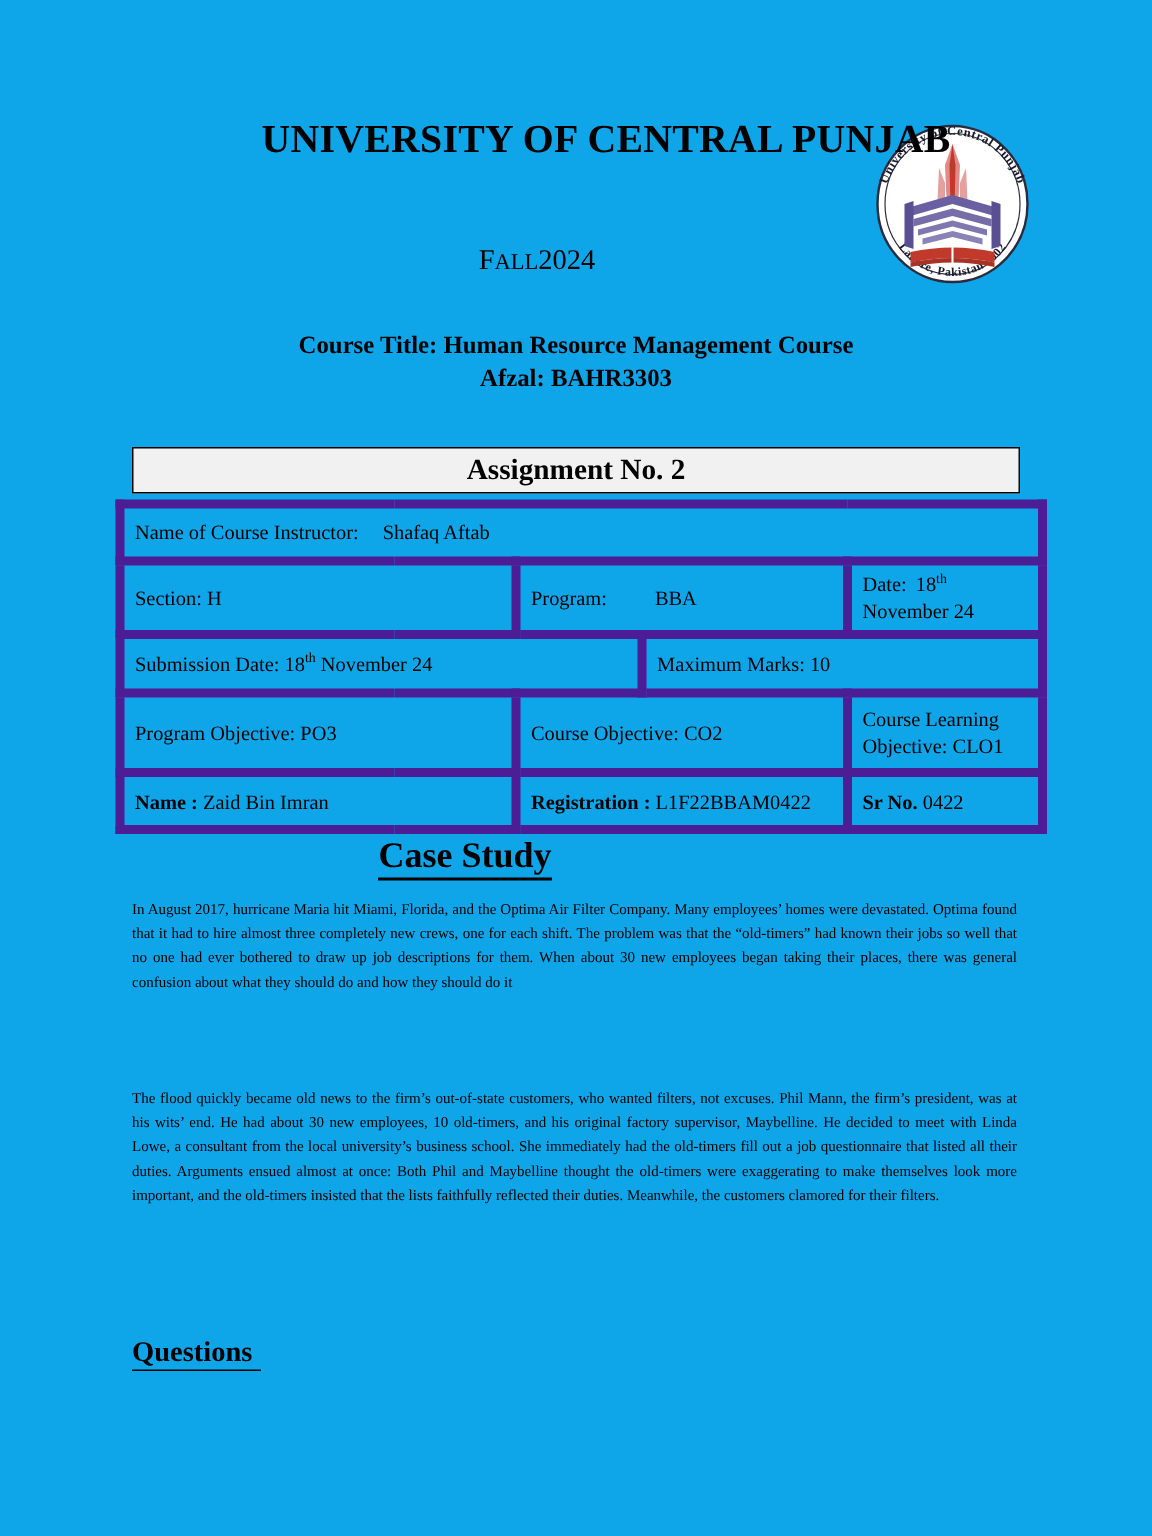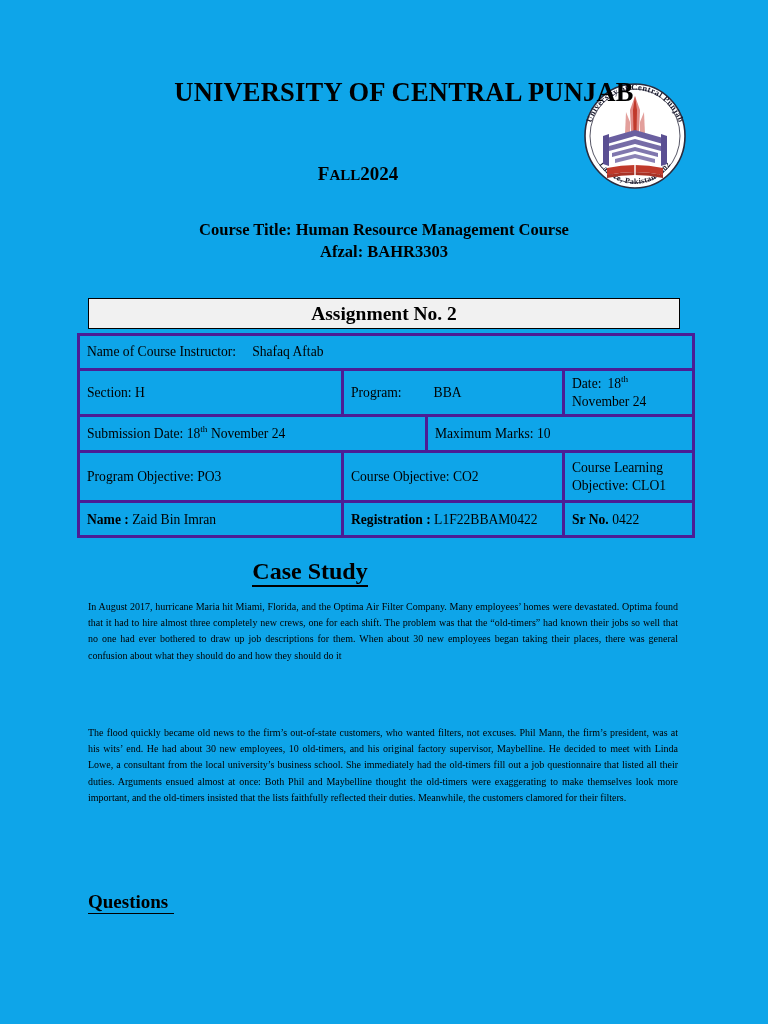--- a/index.html
+++ b/index.html
@@ -51,21 +51,20 @@
   .logo svg { display: block; width: 100%; height: 100%; }
 
   .term {
     position: absolute;
     left: 0;
     top: 163px;
     width: 716px;
     text-align: center;
     font-size: 19px;
     line-height: 1.2;
-    font-weight: bold;
   }
   .term .sc-big { font-size: 19px; }
   .term .sc-small { font-size: 15px; }
 
   .course-line {
     position: absolute;
     left: 0;
     top: 219px;
     width: 768px;
     text-align: center;
@@ -95,21 +94,21 @@
   .info-table {
     position: absolute;
     left: 77px;
     top: 333px;
     width: 615px;
     border-collapse: collapse;
     table-layout: fixed;
     font-size: 13.6px;
   }
   .info-table td {
-    border: 3px solid #4c1d95;
+    border: 6px solid #4c1d95;
     padding: 4px 7px;
     vertical-align: middle;
     line-height: 1.3;
   }
   .r-instructor td { height: 24px; }
   .r-section td    { height: 24px; }
   .r-submission td { height: 25px; }
   .r-objective td  { height: 39px; }
   .r-student td    { height: 24px; }
 

